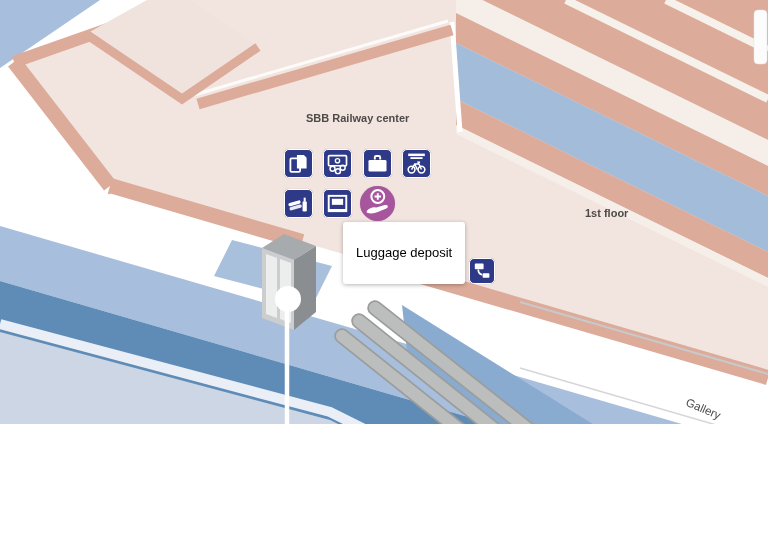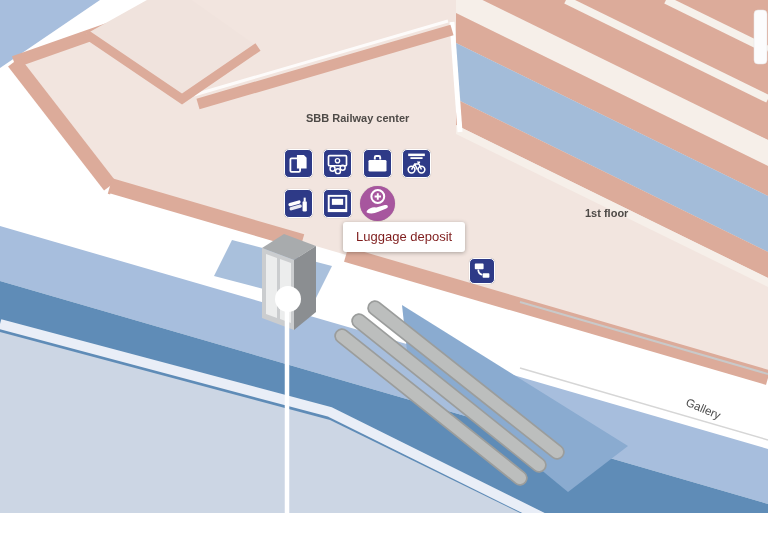--- a/index.html
+++ b/index.html
@@ -1,28 +1,28 @@
 <!DOCTYPE html>
 <html><head>
 <meta charset="utf-8">
 <style>
   html,body{margin:0;padding:0;background:#fff;}
-  .stage{position:relative;width:768px;height:513px;overflow:hidden;background:#fff;
+  .stage{position:relative;width:768px;height:424px;overflow:hidden;background:#fff;
          font-family:"Liberation Sans",sans-serif;}
   .stage svg.map{position:absolute;left:0;top:0;}
   .lbl{position:absolute;font-size:11px;font-weight:bold;color:#4e4a47;white-space:nowrap;}
   .lbl.gallery{font-weight:normal;color:#4a4a4a;font-size:11.5px;transform:rotate(23deg);transform-origin:left top;}
   .poi{position:absolute;width:29px;height:29px;background:#2e3a87;border:1.5px solid #fff;
        border-radius:5px;box-sizing:border-box;box-shadow:0 0 1px rgba(0,0,0,.25);}
   .poi svg{width:100%;height:100%;display:block;}
   .poi.round{width:35px;height:35px;border-radius:50%;background:#a7569e;border:none;}
   .poi.small{width:26px;height:26px;}
-  .tooltip{position:absolute;left:343px;top:222px;height:30px;line-height:30px;padding:0 13px;
+  .tooltip{position:absolute;left:343px;top:222px;height:30px;line-height:30px;padding:16px 13px;
            background:#fff;border-radius:3px;box-shadow:0 1px 4px rgba(0,0,0,.3);
-           font-size:13px;color:#7f1d1d;white-space:nowrap;}
+           font-size:13px;color:#000000;white-space:nowrap;}
 </style>
 </head>
 <body>
 
 <div class="stage">
 
   <svg class="map" width="768" height="541" viewBox="0 0 768 541">
 
     <g>
       <polygon points="0,226 768,449 768,504 0,281" fill="#a7bedd"></polygon>

